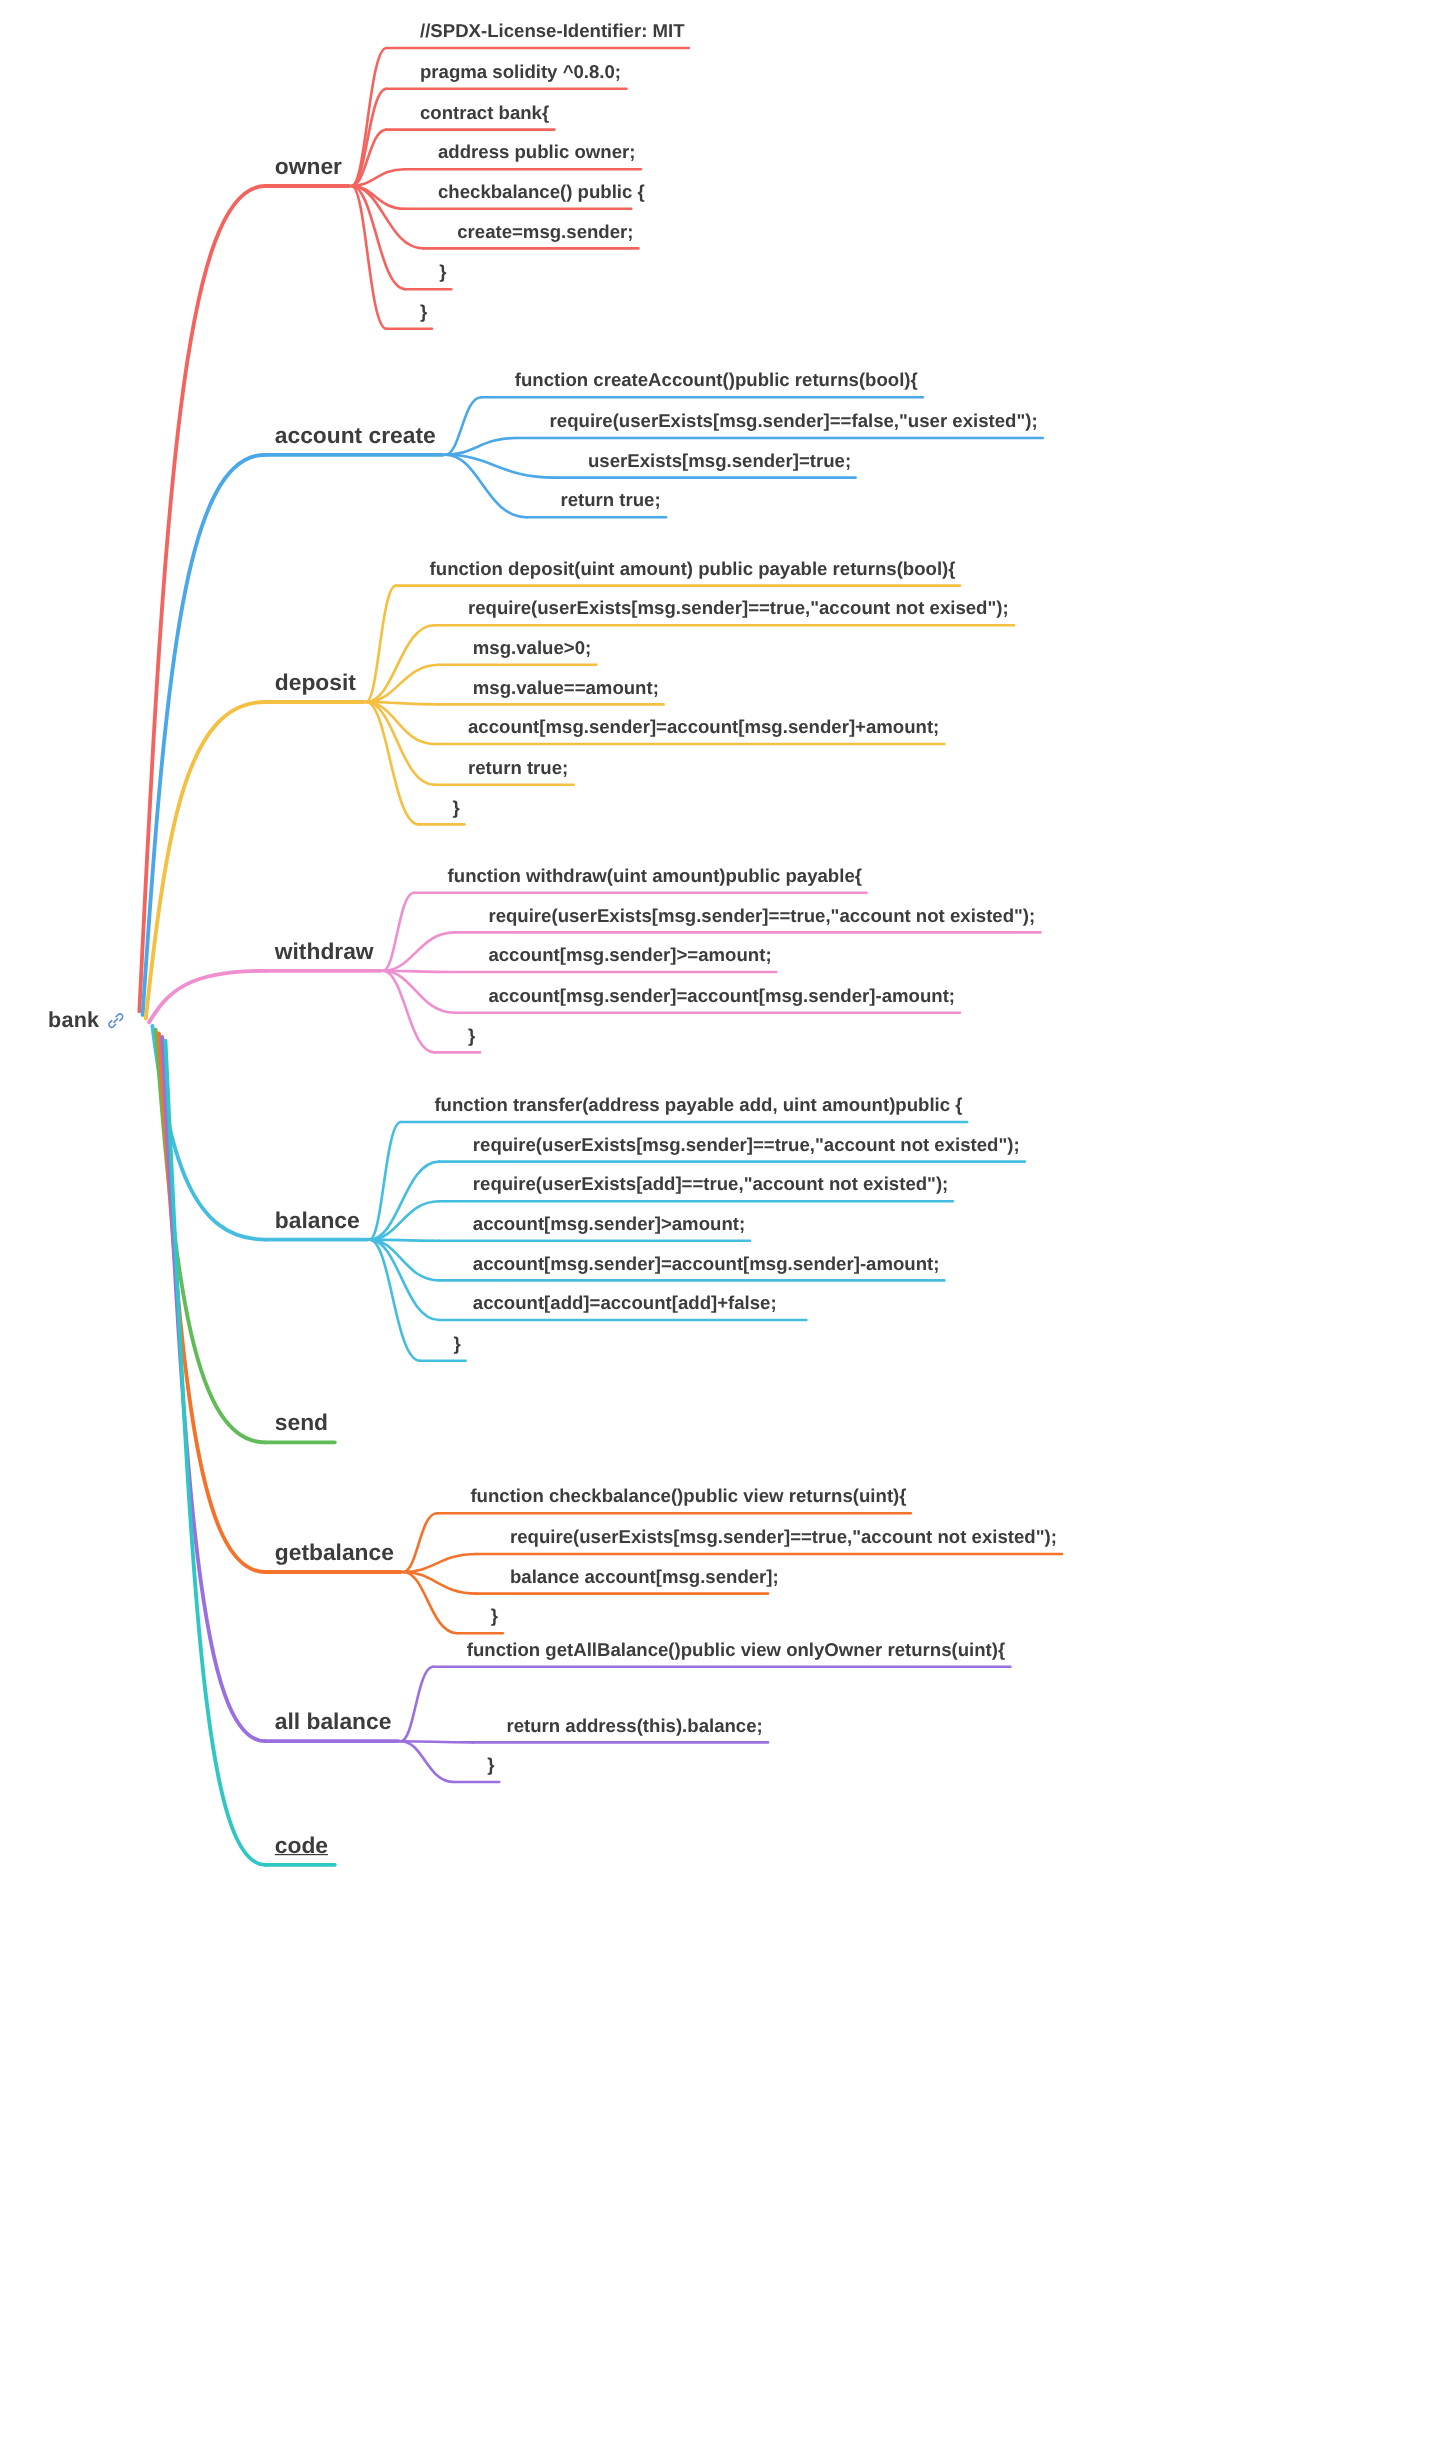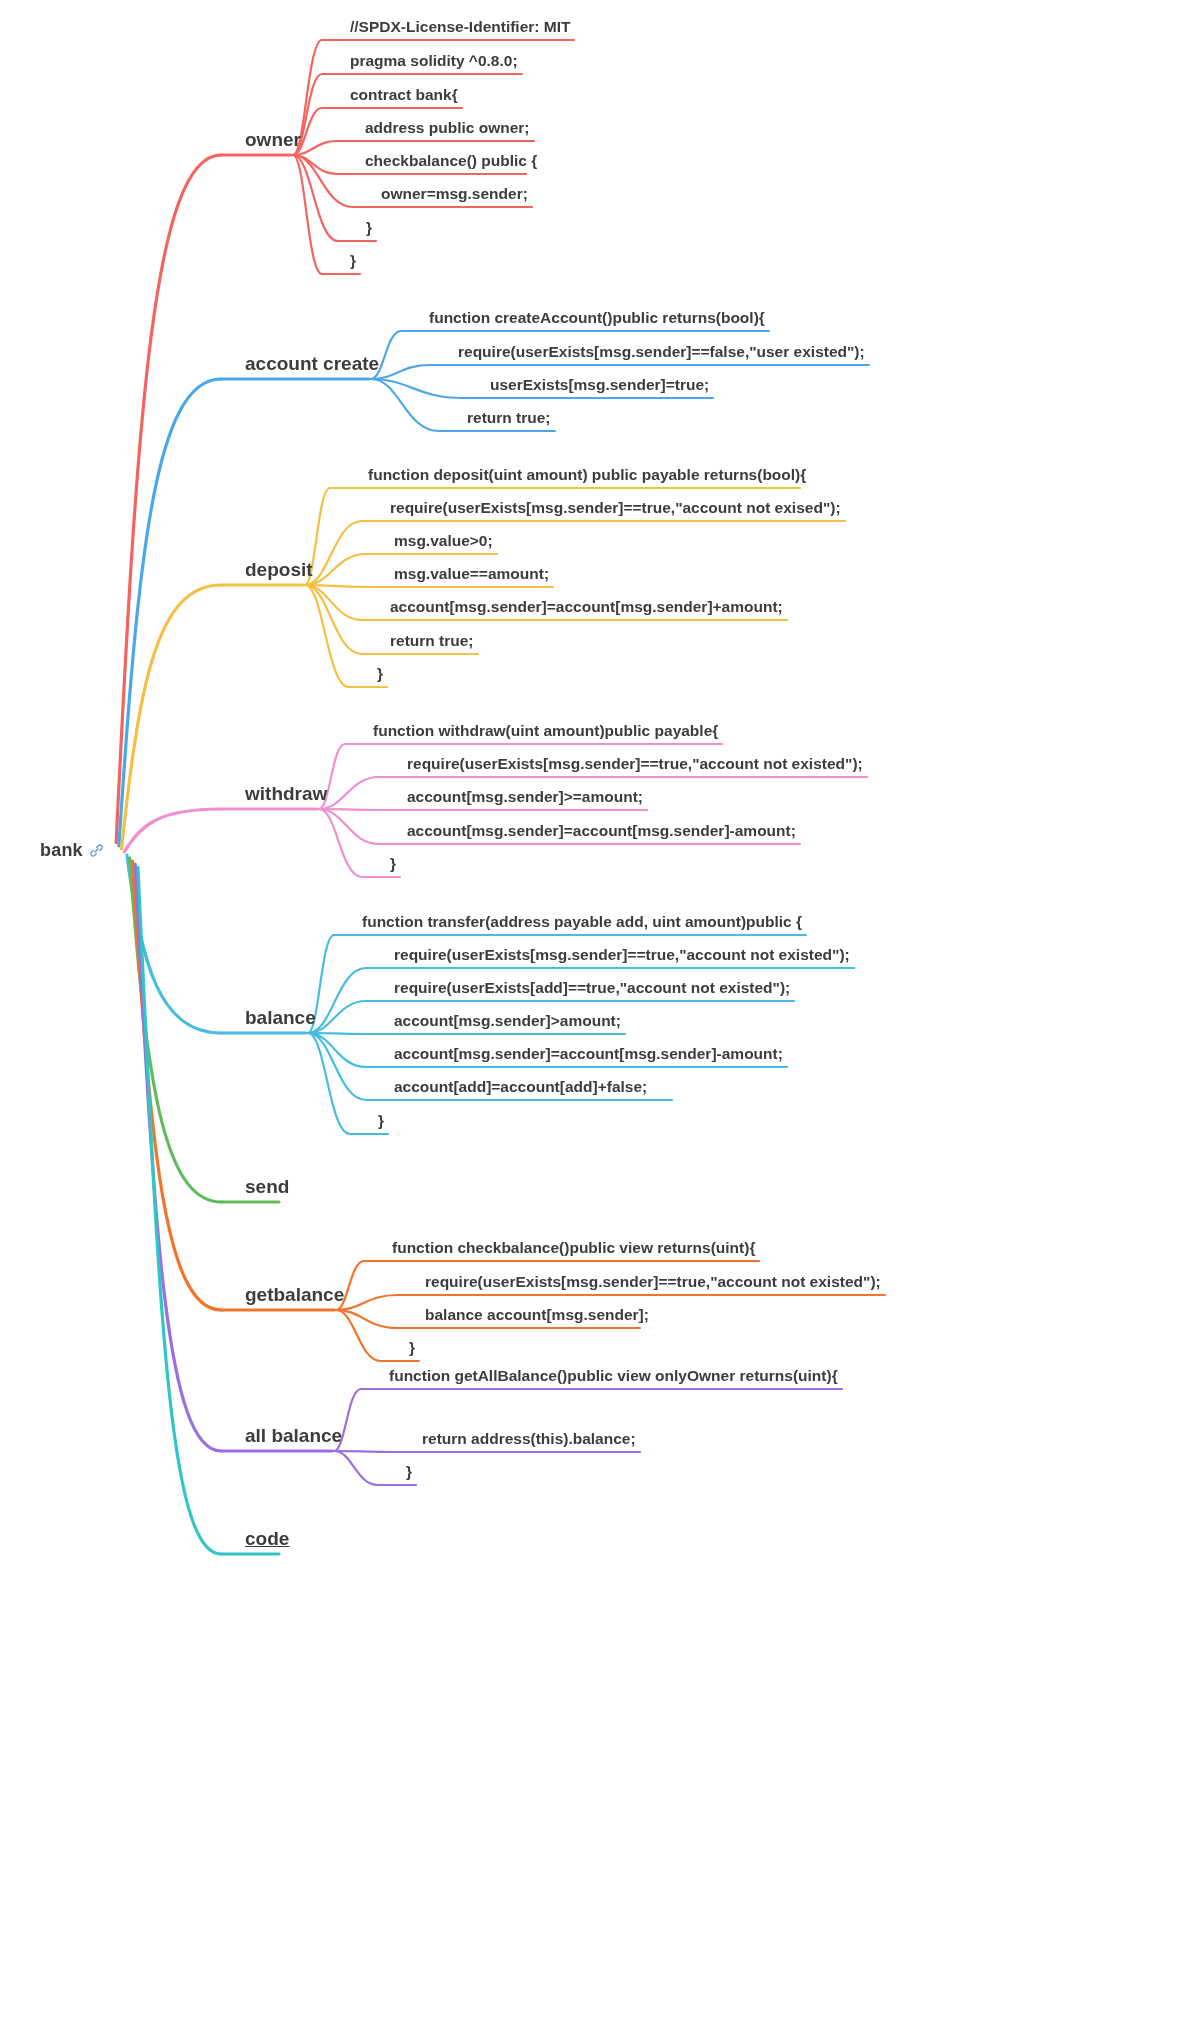--- a/index.html
+++ b/index.html
@@ -13,21 +13,21 @@
   .node{
     position:absolute;
     color:#3c3c3c;
     white-space:nowrap;
     line-height:1;
   }
   .root-node{
     font-size:18px;font-weight:bold;letter-spacing:.2px;
     display:flex;align-items:center;gap:6px;
   }
-  .branch-node{font-size:19px;font-weight:bold;margin-left:16px;}
+  .branch-node{font-size:19px;font-weight:bold;}
   .leaf-node{font-size:15.5px;font-weight:bold;text-align:right;}
   .link-icon{display:inline-block;width:15px;height:15px;}
   .link-icon svg{display:block;}
 </style>
 </head>
 <body>
 
 <div id="canvas">
   <svg class="links" id="link-layer" viewBox="0 0 1200 2037">
       <path d="M 116.12 842.76 C 136.92000000000002 416.3488, 152.828 155, 221 155" fill="none" stroke="#f4645f" stroke-width="3.2" stroke-linecap="round"></path>
@@ -137,30 +137,30 @@
             </g>
           </svg>
         </span>
       </div>
       <div class="node branch-node" style="left: 229px; top: 130px;"><span>owner</span></div>
       <div class="node leaf-node" style="left: 350px; top: 19px;"><span>//SPDX-License-Identifier: MIT</span></div>
       <div class="node leaf-node" style="left: 350px; top: 53px;"><span>pragma solidity ^0.8.0;</span></div>
       <div class="node leaf-node" style="left: 350px; top: 87px;"><span>contract bank{</span></div>
       <div class="node leaf-node" style="left: 365px; top: 120px;"><span>address public owner;</span></div>
       <div class="node leaf-node" style="left: 365px; top: 153px;"><span>checkbalance() public {</span></div>
-      <div class="node leaf-node" style="left: 381px; top: 186px;"><span>owner=msg.sender;</span></div>
+      <div class="node leaf-node" style="left: 381px; top: 186px;"><span>create=msg.sender;</span></div>
       <div class="node leaf-node" style="left: 366px; top: 220px;"><span>}</span></div>
       <div class="node leaf-node" style="left: 350px; top: 253px;"><span>}</span></div>
       <div class="node branch-node" style="left: 229px; top: 354px;"><span>account create</span></div>
       <div class="node leaf-node" style="left: 429px; top: 310px;"><span>function createAccount()public returns(bool){</span></div>
       <div class="node leaf-node" style="left: 458px; top: 344px;"><span>require(userExists[msg.sender]==false,"user existed");</span></div>
       <div class="node leaf-node" style="left: 490px; top: 377px;"><span>userExists[msg.sender]=true;</span></div>
       <div class="node leaf-node" style="left: 467px; top: 410px;"><span>return true;</span></div>
       <div class="node branch-node" style="left: 229px; top: 560px;"><span>deposit</span></div>
-      <div class="node leaf-node" style="left: 368px; top: 467px;"><span>function deposit(uint amount) public payable returns(bool){</span></div>
+      <div class="node leaf-node" style="left: 358px; top: 467px;"><span>function deposit(uint amount) public payable returns(bool){</span></div>
       <div class="node leaf-node" style="left: 390px; top: 500px;"><span>require(userExists[msg.sender]==true,"account not exised");</span></div>
       <div class="node leaf-node" style="left: 394px; top: 533px;"><span>msg.value&gt;0;</span></div>
       <div class="node leaf-node" style="left: 394px; top: 566px;"><span>msg.value==amount;</span></div>
       <div class="node leaf-node" style="left: 390px; top: 599px;"><span>account[msg.sender]=account[msg.sender]+amount;</span></div>
       <div class="node leaf-node" style="left: 390px; top: 633px;"><span>return true;</span></div>
       <div class="node leaf-node" style="left: 377px; top: 666px;"><span>}</span></div>
       <div class="node branch-node" style="left: 229px; top: 784px;"><span>withdraw</span></div>
       <div class="node leaf-node" style="left: 373px; top: 723px;"><span>function withdraw(uint amount)public payable{</span></div>
       <div class="node leaf-node" style="left: 407px; top: 756px;"><span>require(userExists[msg.sender]==true,"account not existed");</span></div>
       <div class="node leaf-node" style="left: 407px; top: 789px;"><span>account[msg.sender]&gt;=amount;</span></div>

